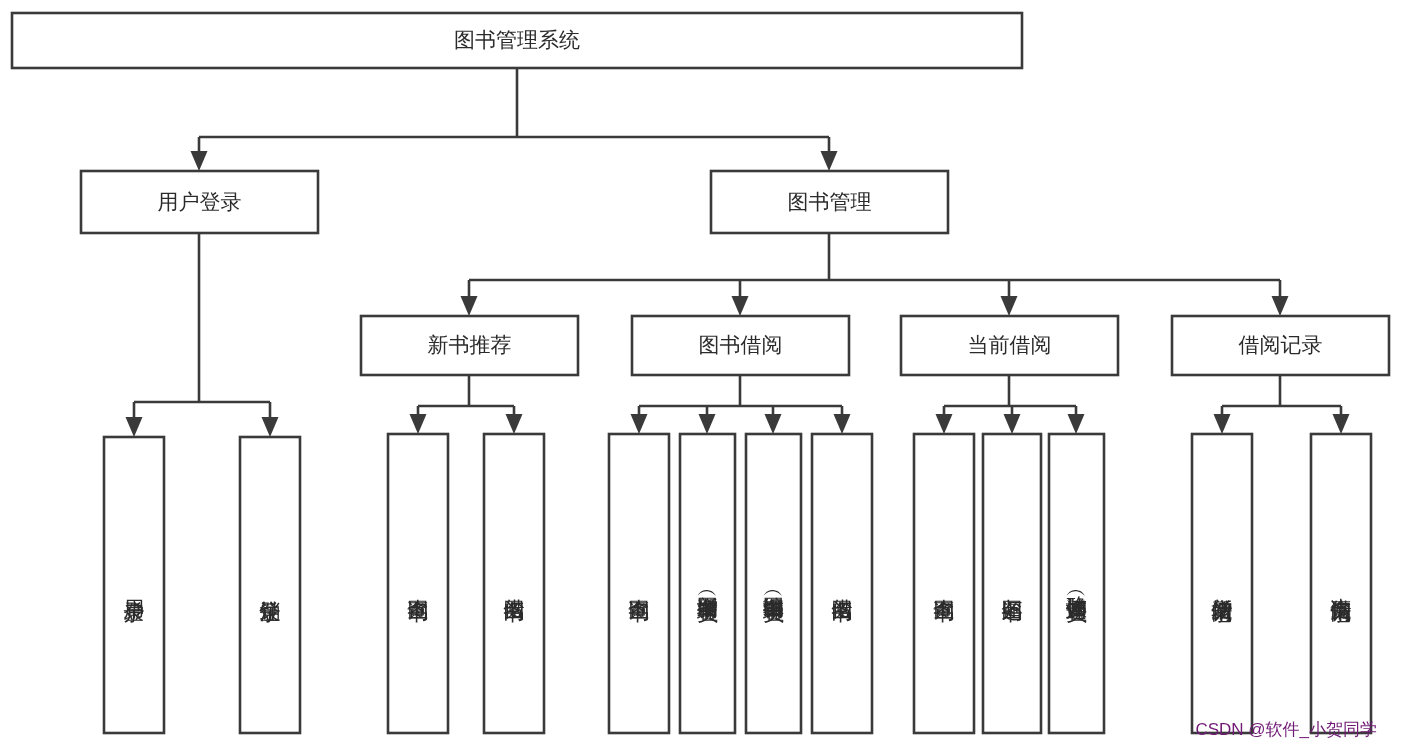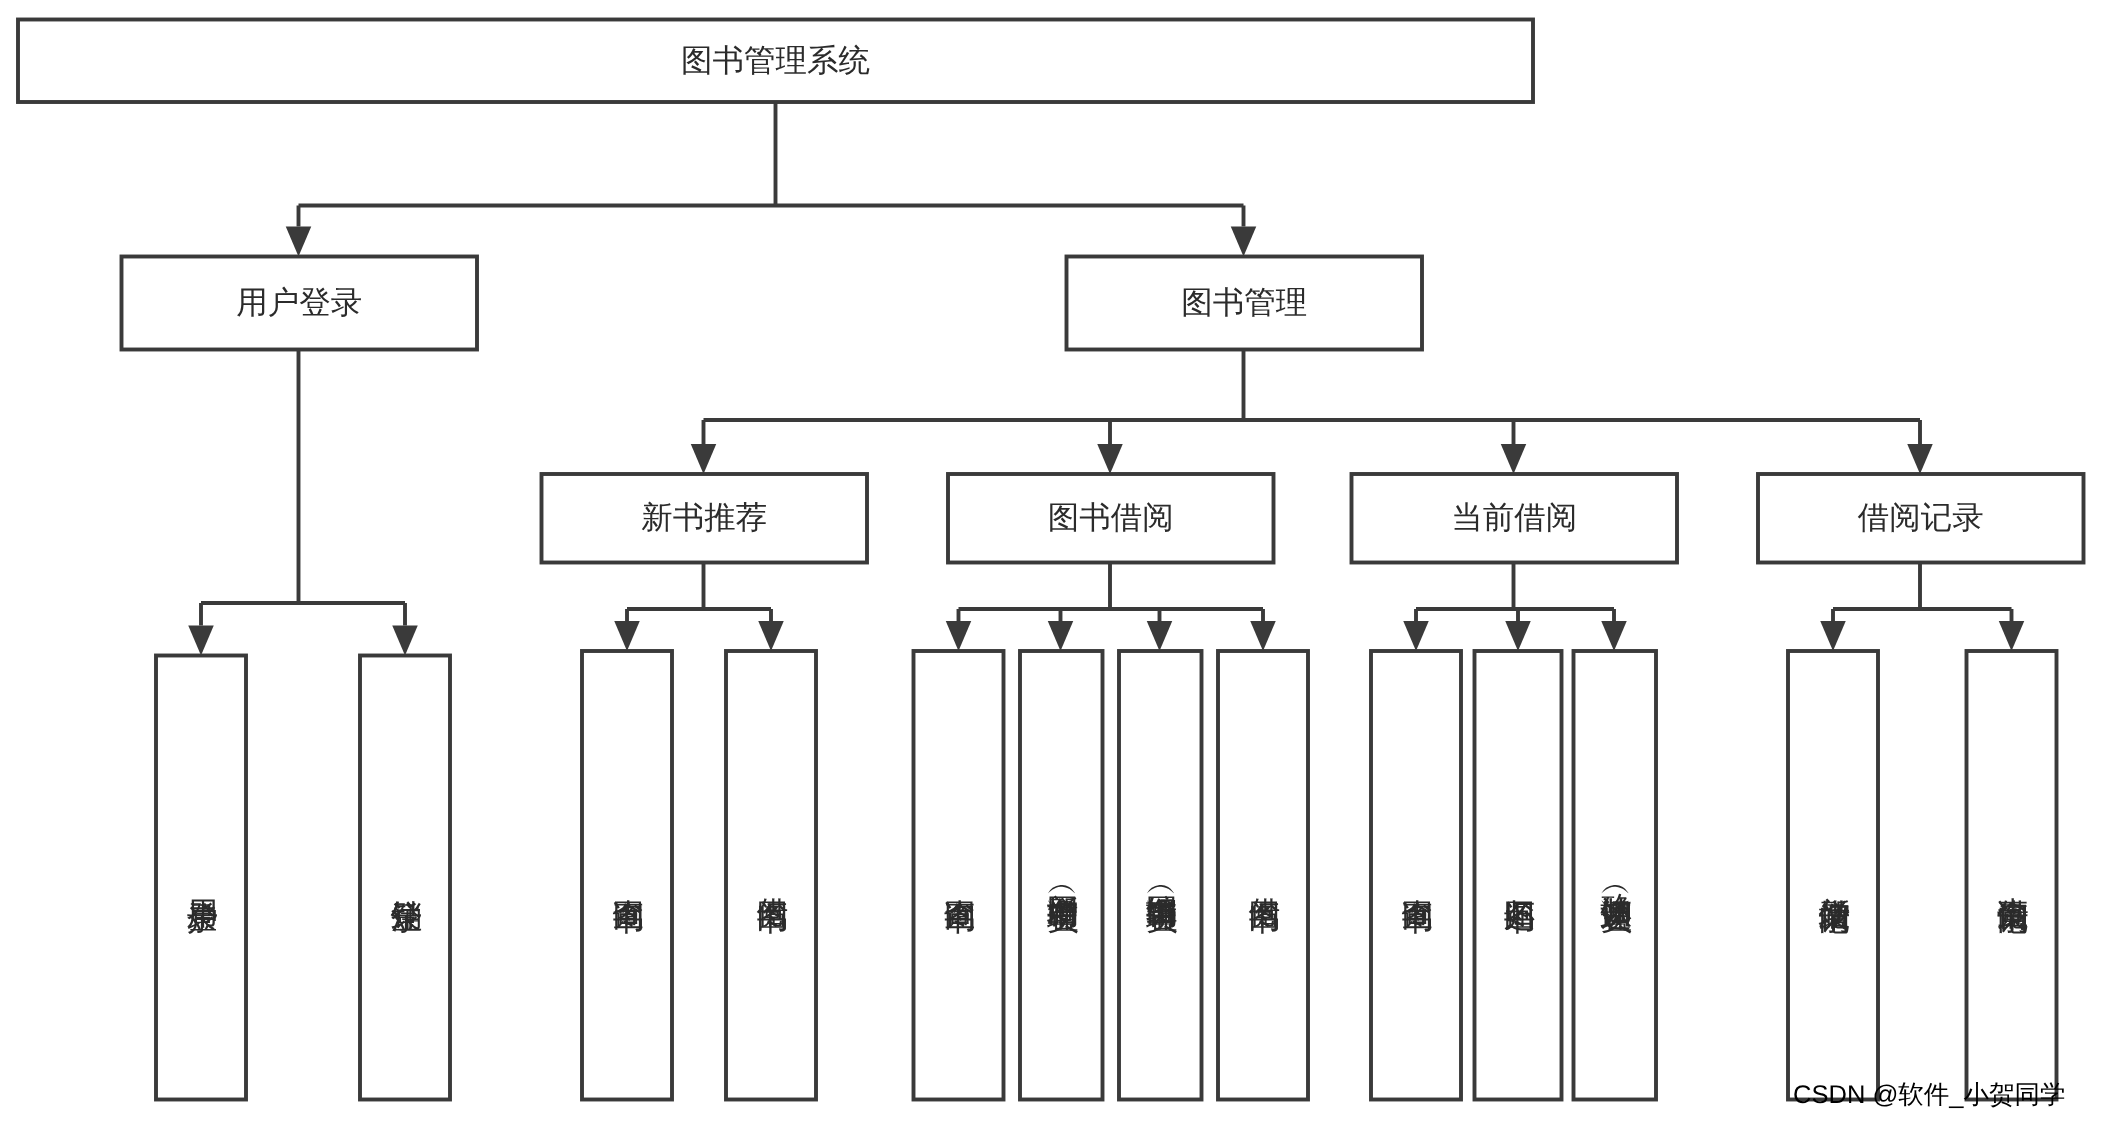--- a/index.html
+++ b/index.html
@@ -65,21 +65,21 @@
     display: flex;
     align-items: flex-start;
     justify-content: center;
   }
   .watermark {
     position: absolute;
     right: 14px;
     bottom: 6px;
     font-family: "Liberation Sans", "DejaVu Sans", sans-serif;
     font-size: 17px;
-    color: #000000;
+    color: #701a75;
     white-space: nowrap;
     pointer-events: none;
   }
 </style>
 </head>
 <body>
 
 <div id="diagram-root">
 
   <svg id="diagram-canvas" viewBox="0 0 1405 747" xmlns="http://www.w3.org/2000/svg">

